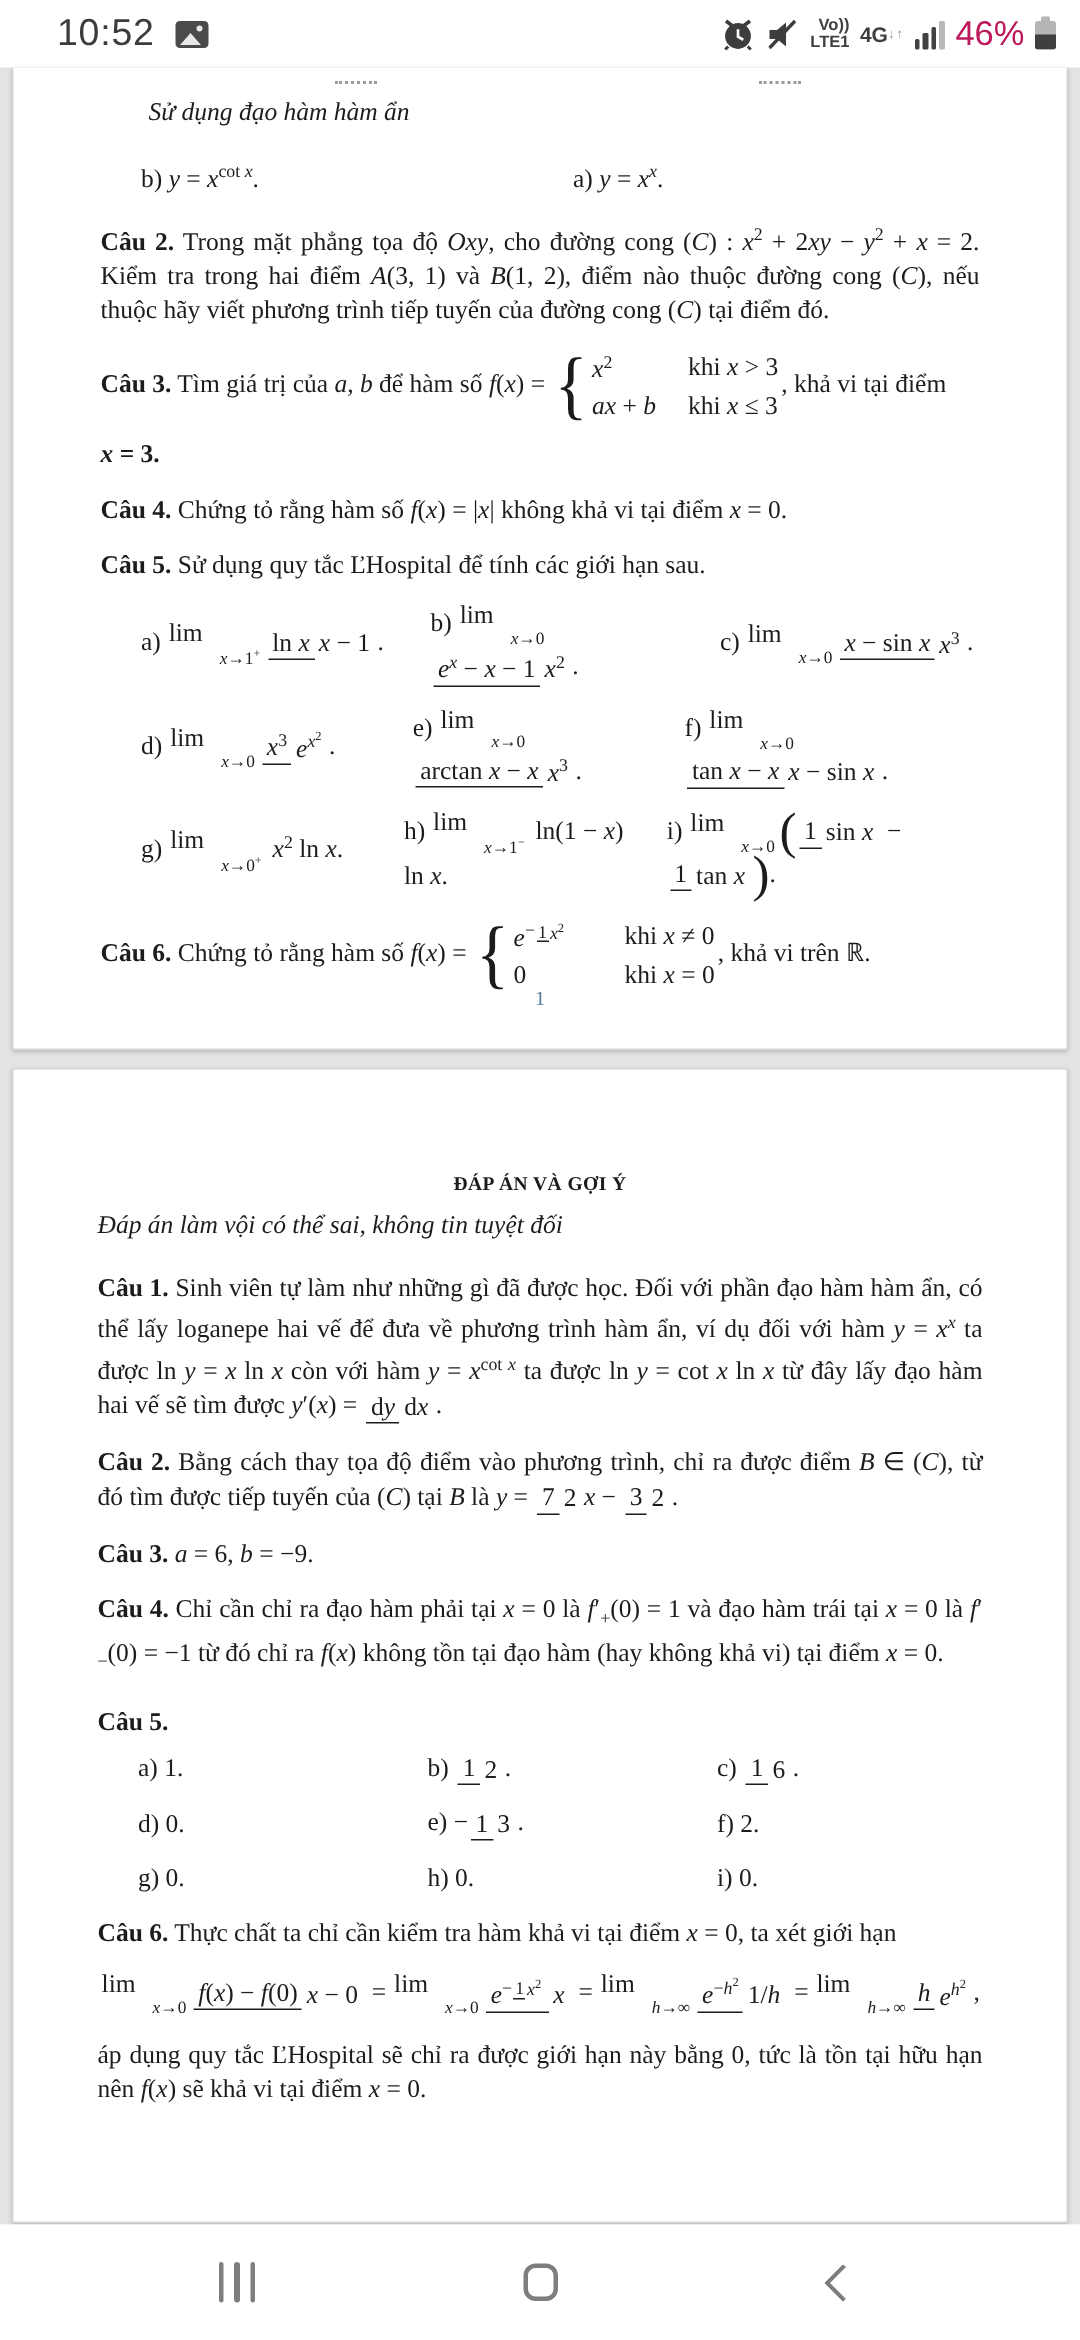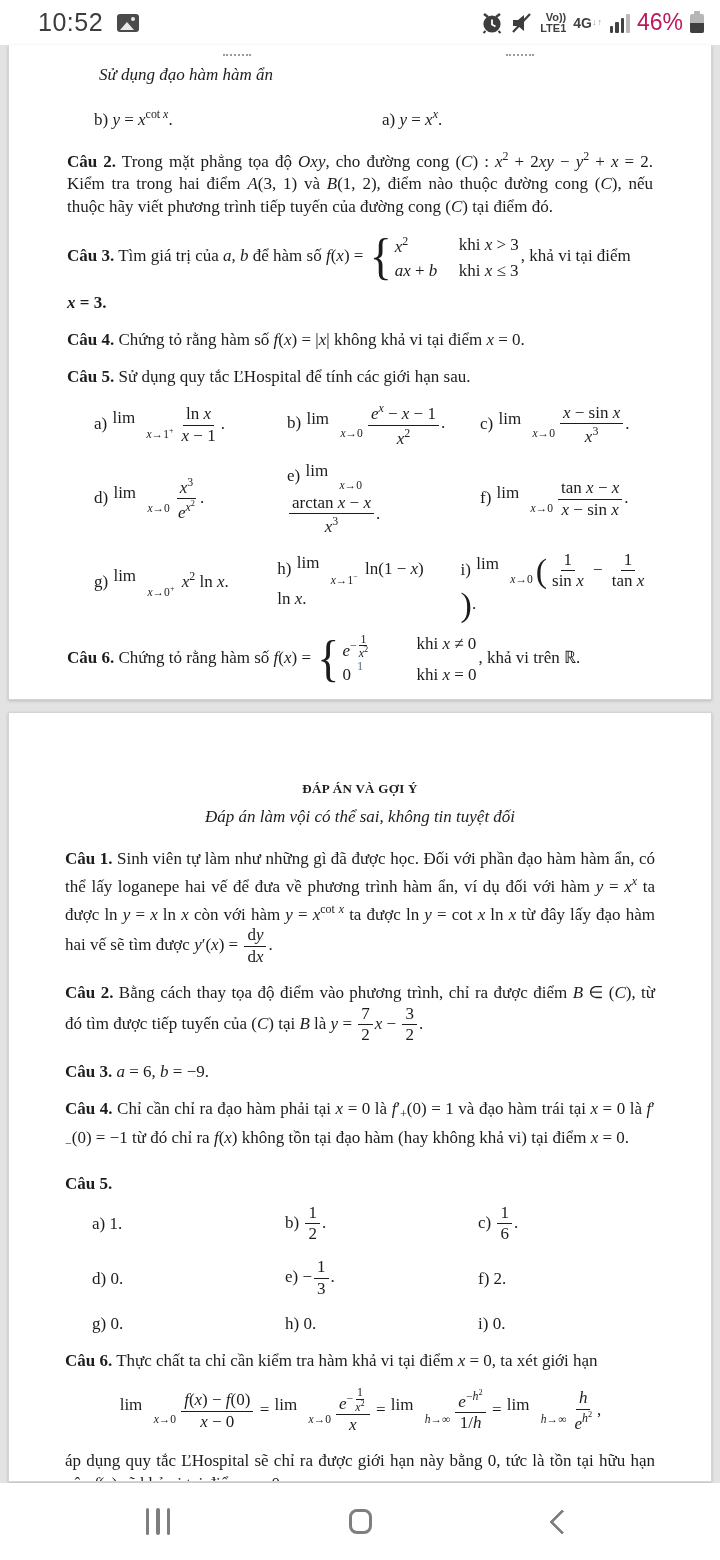--- a/index.html
+++ b/index.html
@@ -41,26 +41,26 @@
   .frag.f2{left:497px;}
   .doc-italic{font-style:italic;margin-top:18px;margin-left:32px;}
   p.doc{margin:14px 0 0 0;}
   .row2{display:flex;margin-top:17px;}
   .row2 .cell{width:288px;padding-left:27px;box-sizing:border-box;text-align:left;}
   .grid3{display:flex;margin-top:13px;align-items:center;}
   .grid3 .cell{width:193px;padding-left:27px;box-sizing:border-box;text-align:left;}
   .grid3 .cell:last-child{width:auto;}
   .pagenum{position:absolute;bottom:22px;left:0;width:100%;text-align:center;font-size:13.5px;color:#5b7a94;}
   .center-title{margin-top:64px;text-align:center;font-weight:bold;font-size:13px;letter-spacing:0.3px;}
-  .center-sub{margin-top:5px;text-align:center;font-style:italic;font-size:17px;}
+  .center-sub{margin-top:5px;font-style:italic;font-size:17px;}
   .eq-center{margin-top:14px;text-align:center;}
   
   sup{font-size:0.7em;}
   sub{font-size:0.7em;}
-  .frac{display:inline-flex;flex-direction:column;align-items:center;vertical-align:middle;
+  .frac{display:inline-flex;flex-direction:row;align-items:center;vertical-align:middle;
         margin:0 2px;line-height:1.2;text-align:center;}
   .frac .num{padding:0 3px;border-bottom:1.2px solid #1c1c1c;}
   .frac .den{padding:0 3px;}
   .sfrac{line-height:1.05;margin:0 1px;vertical-align:middle;}
   .sfrac .num{padding:0 1px;border-bottom:1px solid #1c1c1c;}
   .sfrac .den{padding:0 1px;}
   .lim{display:inline-flex;flex-direction:column;align-items:flex-start;vertical-align:middle;
        line-height:1.05;margin:0 3px 0 1px;}
   .lim .limsub{font-size:0.68em;margin-top:1px;margin-left:34px;}
   .cases{display:inline-flex;align-items:center;vertical-align:middle;margin:0 2px;text-align:left;}

